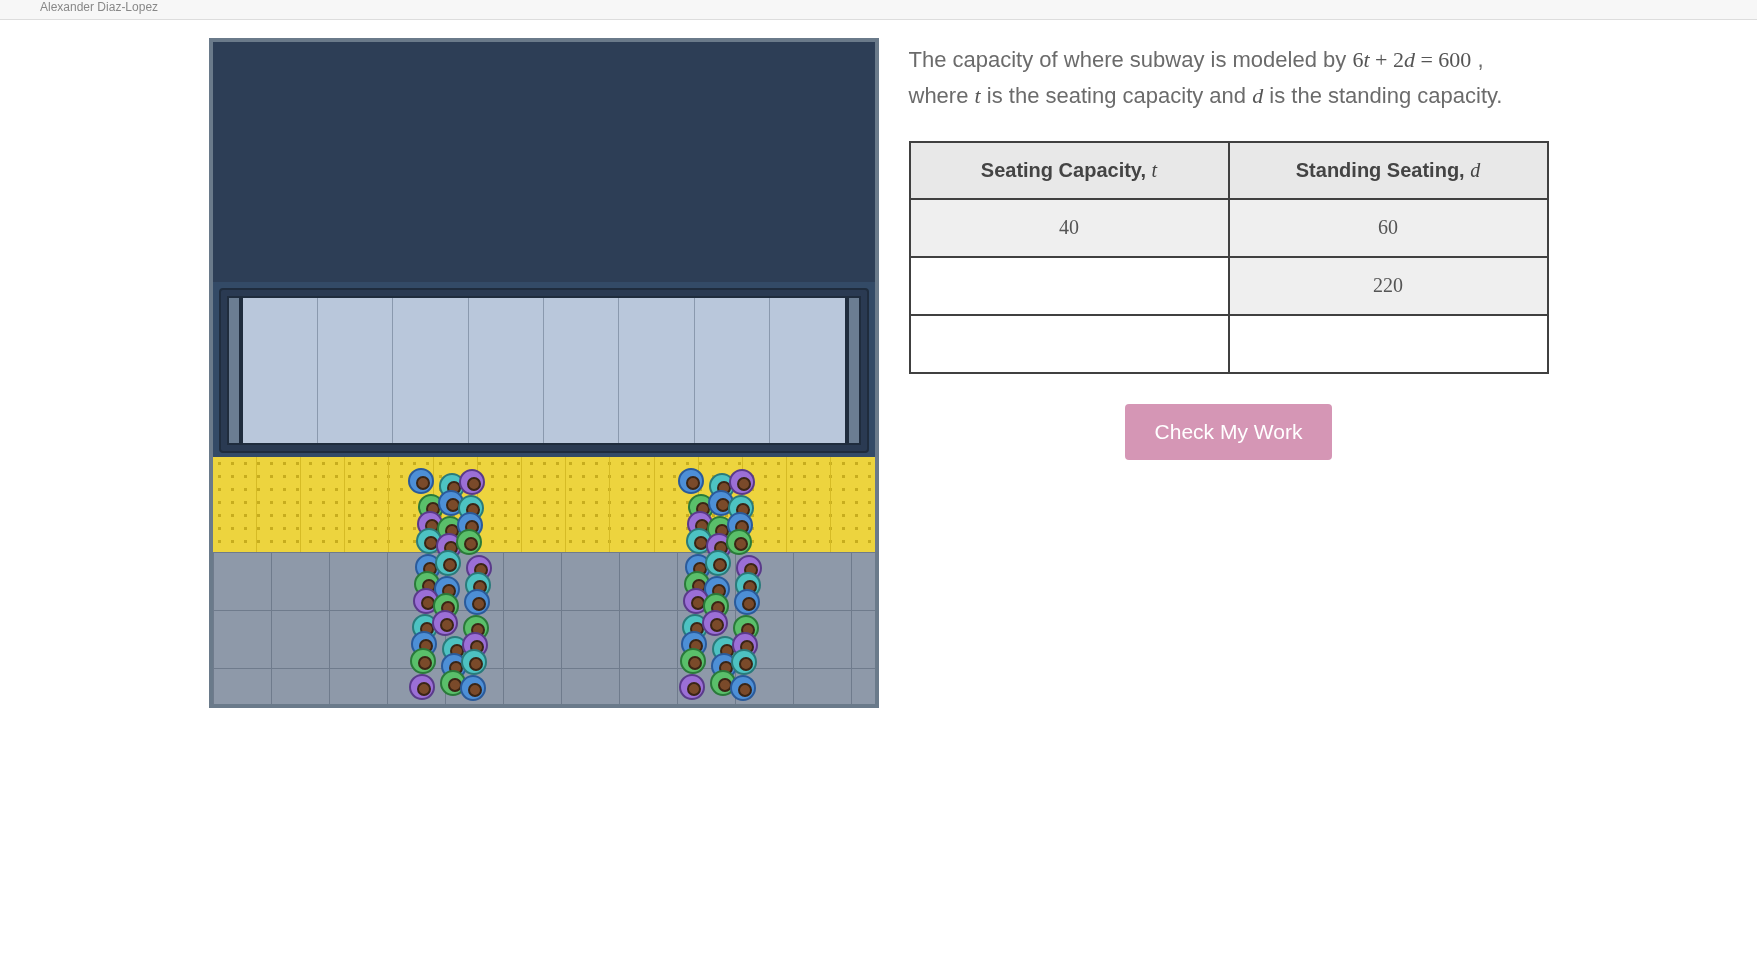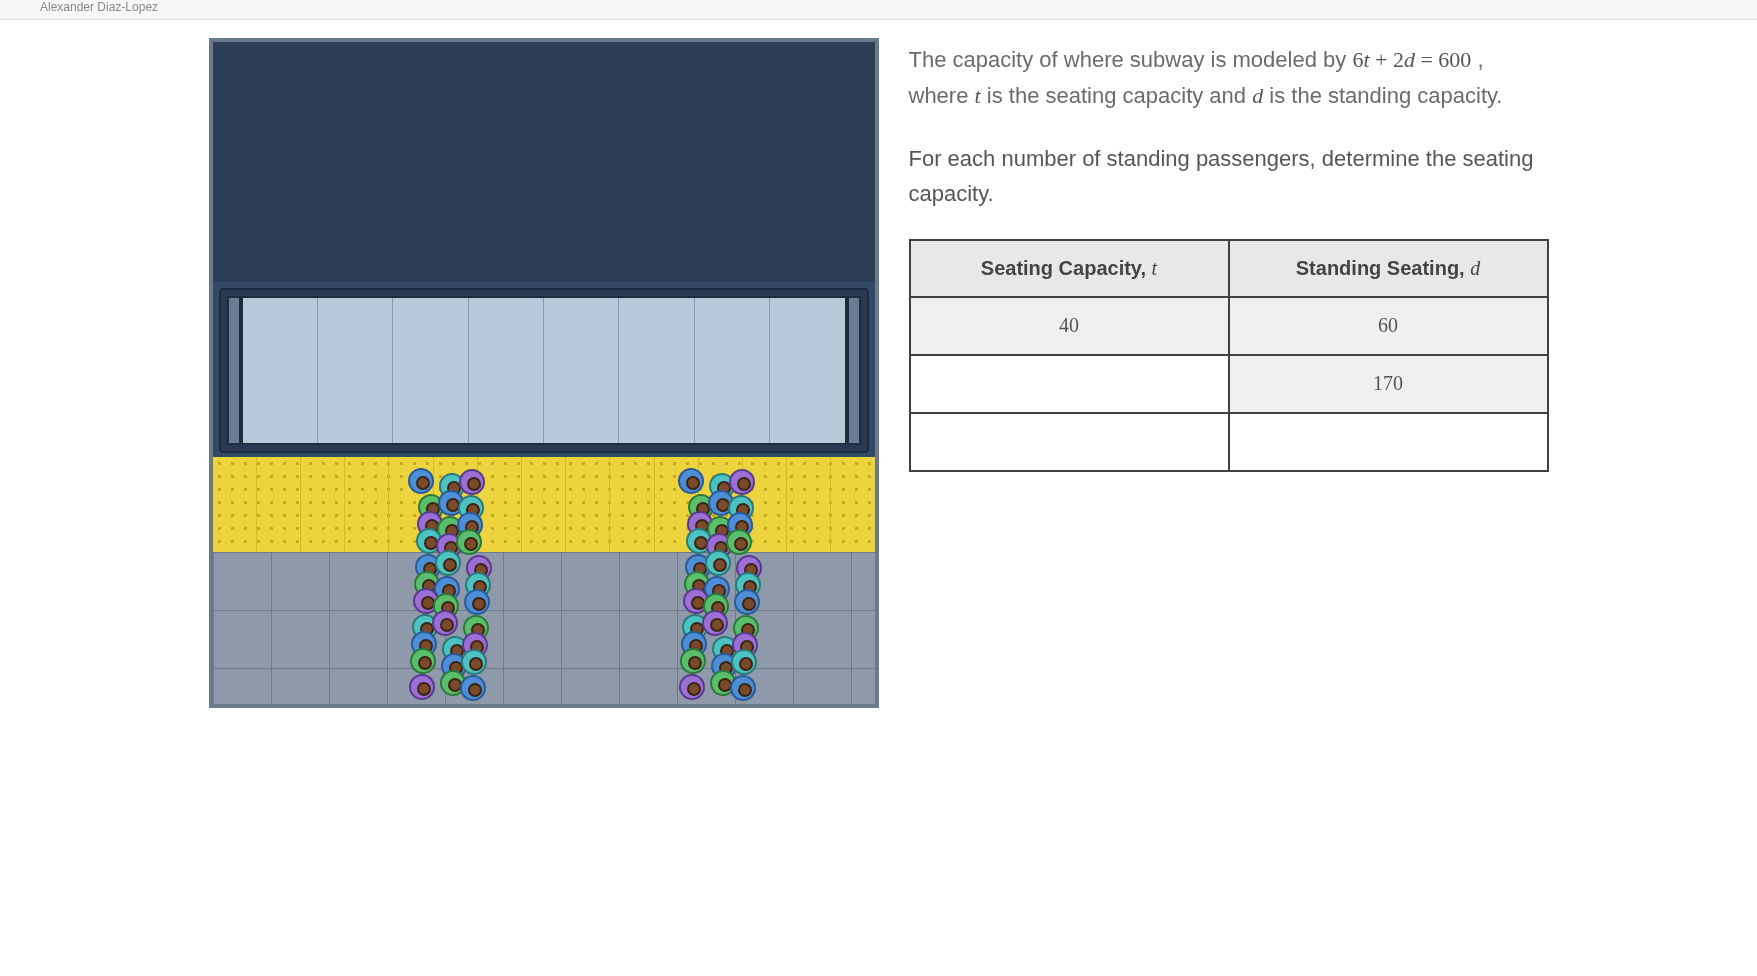--- a/index.html
+++ b/index.html
@@ -450,45 +450,45 @@
       <p class="problem-text">
         <span>The capacity of where subway is modeled by </span>
         <span class="math">6<span class="math-it">t</span> + 2<span class="math-it">d</span> = 600</span><span> ,</span><br>
         <span>where </span>
         <span class="math math-it">t</span>
         <span> is the seating capacity and </span>
         <span class="math math-it">d</span>
         <span> is the standing capacity.</span>
       </p>
 
-      <p class="instruction">For each number of standing passengers, determine the seating capacity.</p>
 
       <table class="capacity">
         <thead>
           <tr>
             <th>
               <span>Seating Capacity, </span><span class="math-it">t</span>
             </th>
             <th>
               <span>Standing Seating, </span><span class="math-it">d</span>
             </th>
           </tr>
         </thead>
         <tbody id="capacity-body">
         <tr>
               <td>40</td>
               <td>60</td>
             </tr>
             <tr>
               <td class="input-cell"><input type="text" style=""></td>
-              <td>170</td>
+              <td>220</td>
             </tr>
             <tr>
               <td class="input-cell"><input type="text" style=""></td>
               <td class="input-cell"><input type="text" style=""></td>
             </tr>
           </tbody>
       </table>
 
+      <button class="check-btn">Check My Work</button>
     </div>
 
   </div>
 </div>
 
 </body></html>

